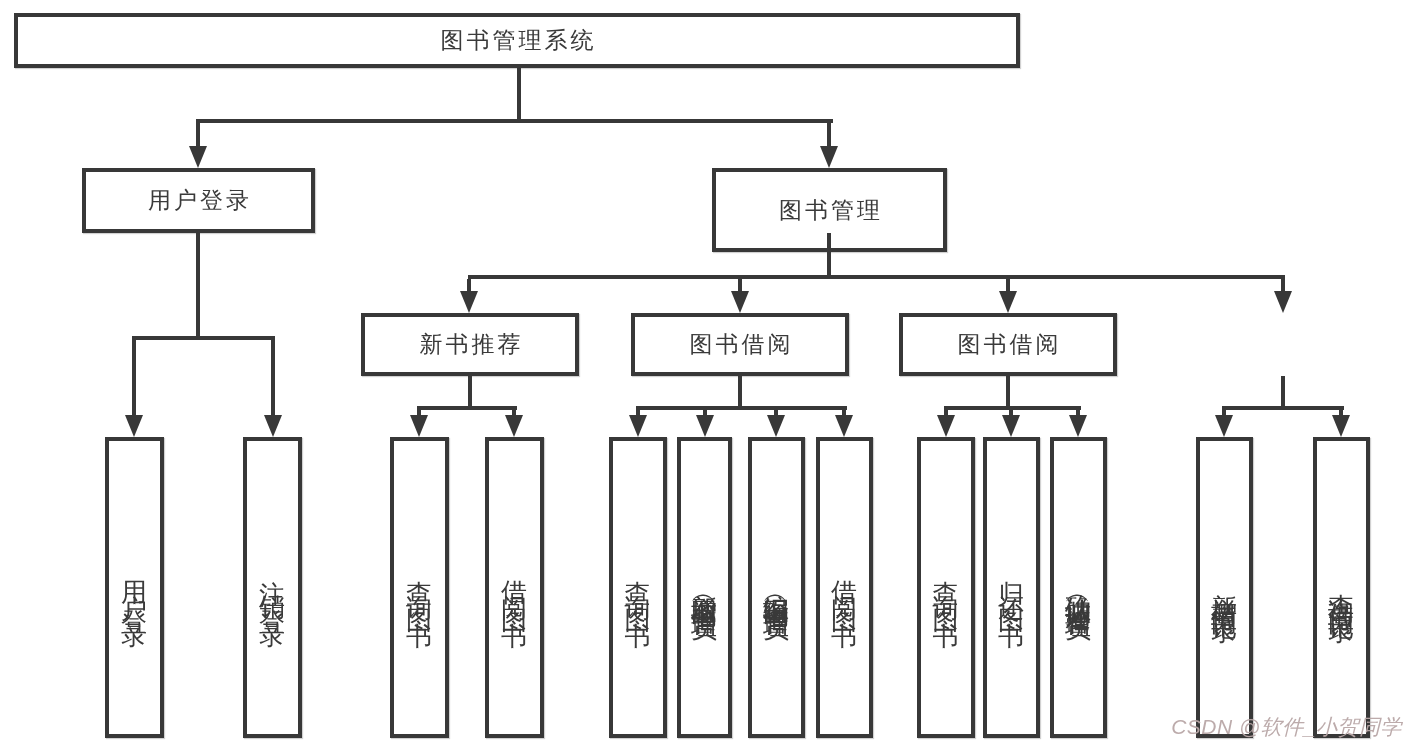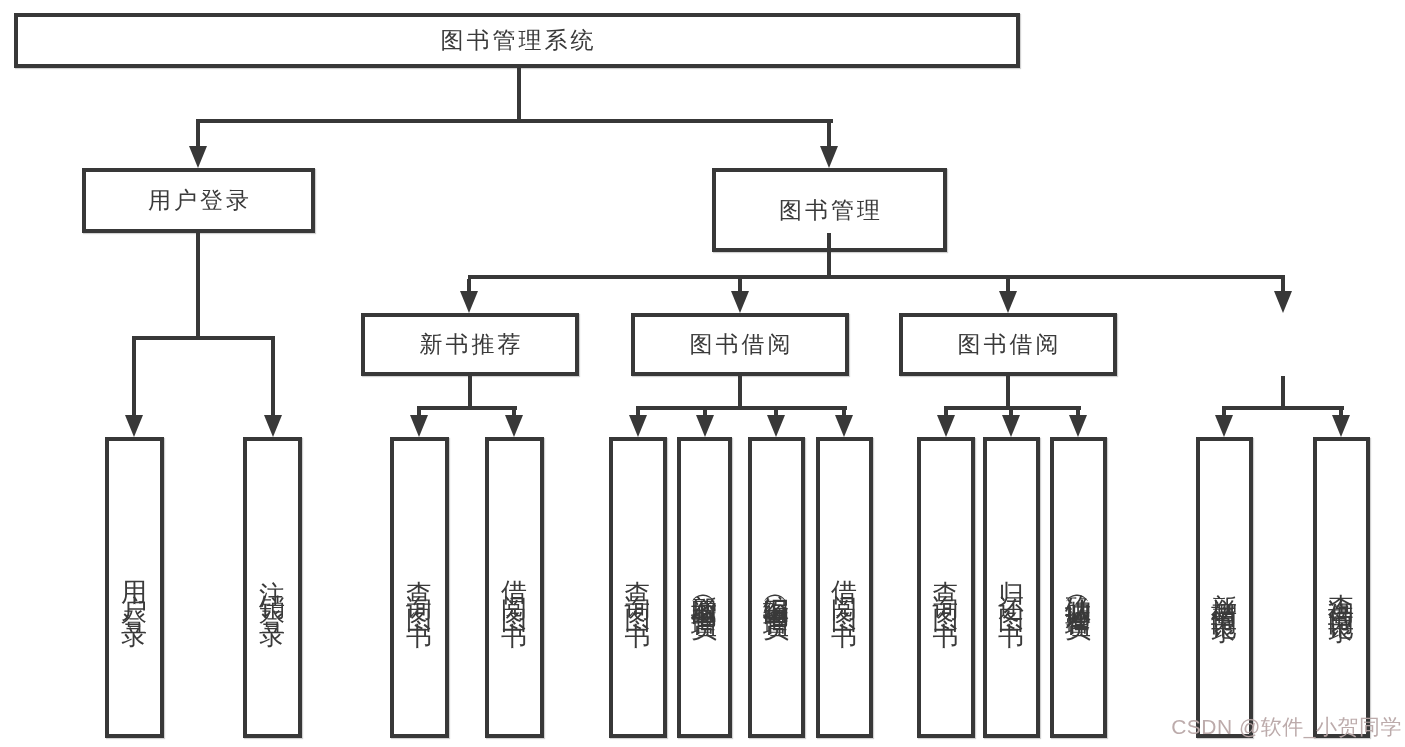--- a/index.html
+++ b/index.html
@@ -30,21 +30,21 @@
   .hline,.vline{position:absolute;background:var(--stroke);}
   .hline{height:4px;}
   .vline{width:4px;}
   .arrow{
     position:absolute;width:0;height:0;
     border-left:9px solid transparent;border-right:9px solid transparent;
     border-top:22px solid var(--stroke);
   }
   .watermark{
     position:absolute;right:3px;bottom:6px;z-index:5;
-    font-size:21px;color:var(--wm);letter-spacing:0.5px;opacity:0.95;
+    font-size:21px;color:var(--wm);letter-spacing:0.5px;opacity:0.95;font-style:italic;
   }
 </style>
 </head>
 <body>
 
 <div class="canvas">
 
   <div class="box hbox" style="left:14px;top:13px;width:1006px;height:55px;">图书管理系统</div>
 
   <div class="box hbox" style="left:82px;top:168px;width:233px;height:65px;">用户登录</div>

